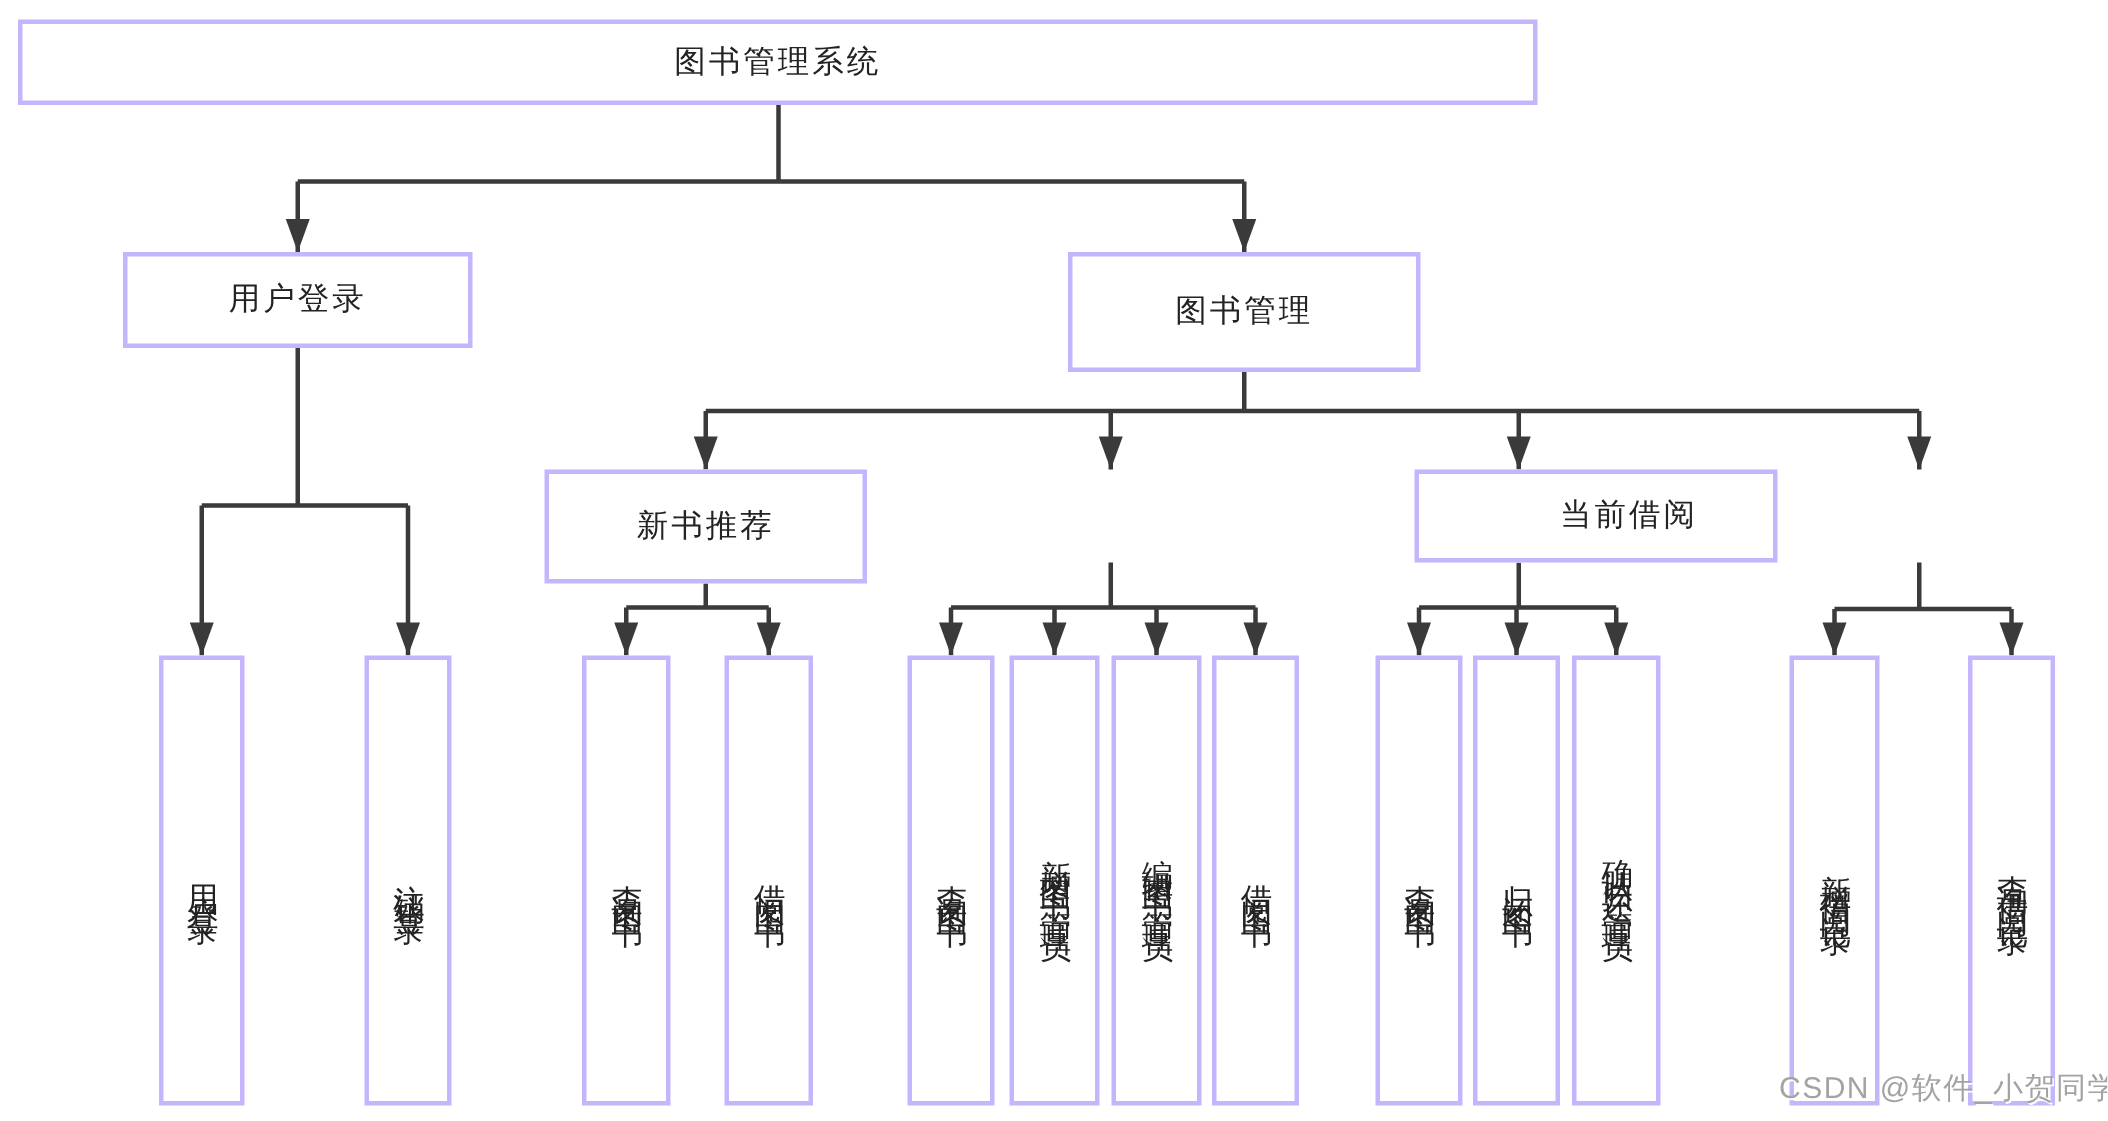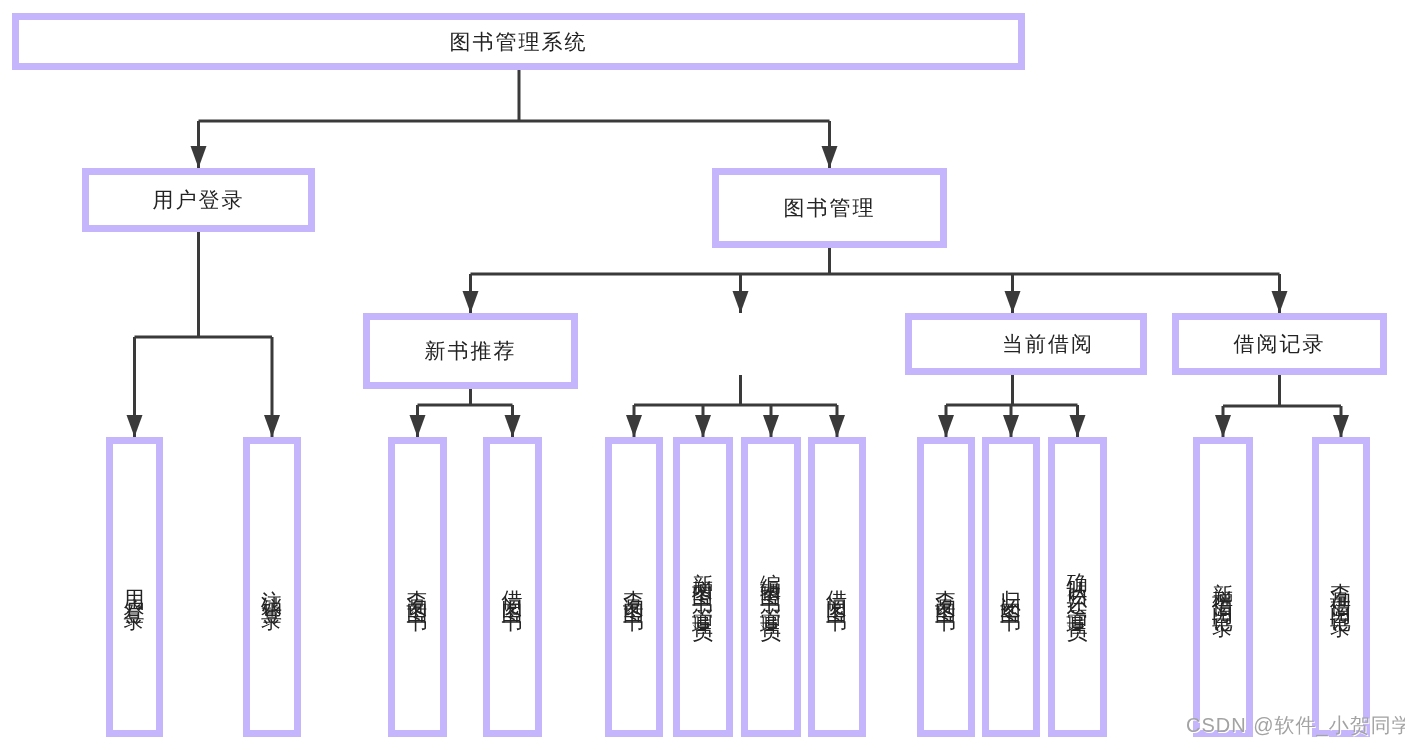--- a/index.html
+++ b/index.html
@@ -14,21 +14,21 @@
     color: #232323;
   }
   .wires {
     position: absolute;
     left: 0; top: 0;
     width: 1405px; height: 747px;
     pointer-events: none;
   }
   .node {
     position: absolute;
-    border: 7px solid #c4b5fd;
+    border: 3px solid #c4b5fd;
     background: #ffffff;
     display: flex;
     align-items: center;
     justify-content: center;
     font-size: 21px;
     letter-spacing: 2px;
     color: #232323;
     text-align: center;
     line-height: 1.2;
   }
@@ -95,22 +95,21 @@
       <polygon points="1333,415 1349,415 1341,437"></polygon>
     </g>
   </svg>
 
   <div class="node" style="left:12px; top:13px; width:1013px; height:57px;">图书管理系统</div>
 
   <div class="node" style="left:82px; top:168px; width:233px; height:64px;">用户登录</div>
   <div class="node" style="left:712px; top:168px; width:235px; height:80px;">图书管理</div>
 
   <div class="node" style="left:363px; top:313px; width:215px; height:76px;">新书推荐</div>
-  <div class="node" style="left:905px; top:313px; width:242px; height:62px;padding-left:44px;">当前借阅</div>
-  <div class="node" style="left:1172px; top:313px; width:215px; height:62px;">借阅记录</div>
+  <div class="node" style="left:943px; top:313px; width:242px; height:62px;padding-left:44px;">当前借阅</div>
 
   <div class="node v" style="left:106px; top:437px; width:57px; height:300px;">用户登录</div>
   <div class="node v" style="left:243px; top:437px; width:58px; height:300px;">注销登录</div>
 
   <div class="node v" style="left:388px; top:437px; width:59px; height:300px;">查询图书</div>
   <div class="node v" style="left:483px; top:437px; width:59px; height:300px;">借阅图书</div>
 
   <div class="node v" style="left:605px; top:437px; width:58px; height:300px;">查询图书</div>
   <div class="node v" style="left:673px; top:437px; width:60px; height:300px;">新增图书（管理员）</div>
   <div class="node v" style="left:741px; top:437px; width:60px; height:300px;">编辑图书（管理员）</div>

